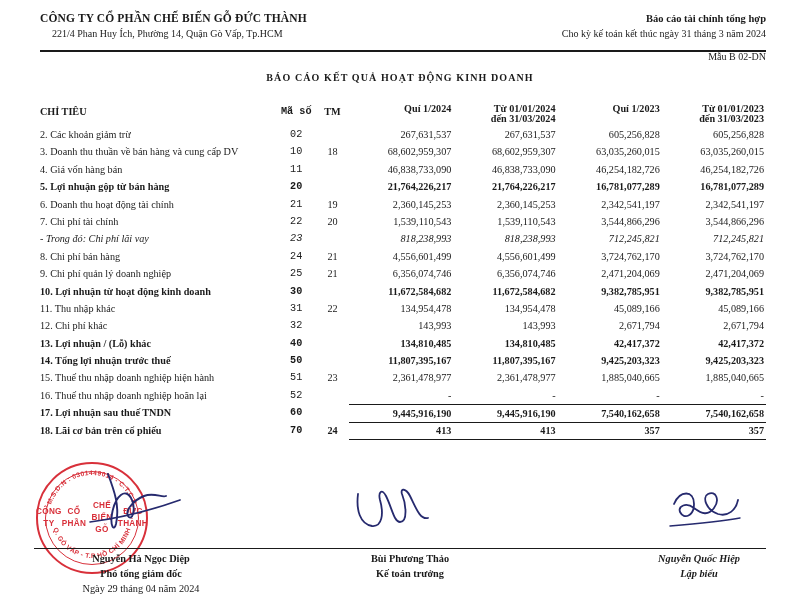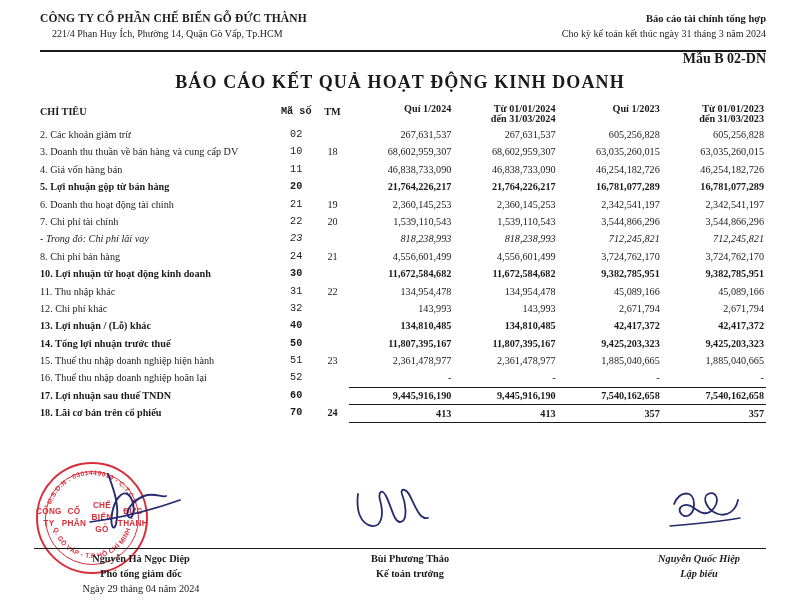--- a/index.html
+++ b/index.html
@@ -54,32 +54,32 @@
     left: 40px;
     top: 50px;
     width: 726px;
     height: 1.6px;
     background: #1a1a1a;
   }
   #form-code {
     position: absolute;
     right: 34px;
     top: 51px;
-    font-size: 14px;
-    font-weight: bold;
+    font-size: 10px;
+    font-weight: normal;
     white-space: nowrap;
   }
 
   
   #doc-title {
     position: absolute;
     left: 0; top: 72px;
     width: 800px;
     text-align: center;
-    font-size: 18px;
+    font-size: 10px;
     font-weight: bold;
     letter-spacing: 1.1px;
   }
 
   
   #fin-table {
     position: absolute;
     left: 40px;
     top: 104px;
     width: 726px;
@@ -298,20 +298,29 @@
       </tr>
       <tr>
         <td class="c-label">8. Chi phí bán hàng</td>
         <td class="c-code">24</td>
         <td class="c-tm">21</td>
         <td class="c-num">4,556,601,499</td>
         <td class="c-num">4,556,601,499</td>
         <td class="c-num">3,724,762,170</td>
         <td class="c-num">3,724,762,170</td>
       </tr>
+      <tr>
+        <td class="c-label">9. Chi phí quản lý doanh nghiệp</td>
+        <td class="c-code">25</td>
+        <td class="c-tm">21</td>
+        <td class="c-num">6,356,074,746</td>
+        <td class="c-num">6,356,074,746</td>
+        <td class="c-num">2,471,204,069</td>
+        <td class="c-num">2,471,204,069</td>
+      </tr>
       <tr class="bold">
         <td class="c-label">10. Lợi nhuận từ hoạt động kinh doanh</td>
         <td class="c-code">30</td>
         <td class="c-tm"></td>
         <td class="c-num">11,672,584,682</td>
         <td class="c-num">11,672,584,682</td>
         <td class="c-num">9,382,785,951</td>
         <td class="c-num">9,382,785,951</td>
       </tr>
       <tr>

